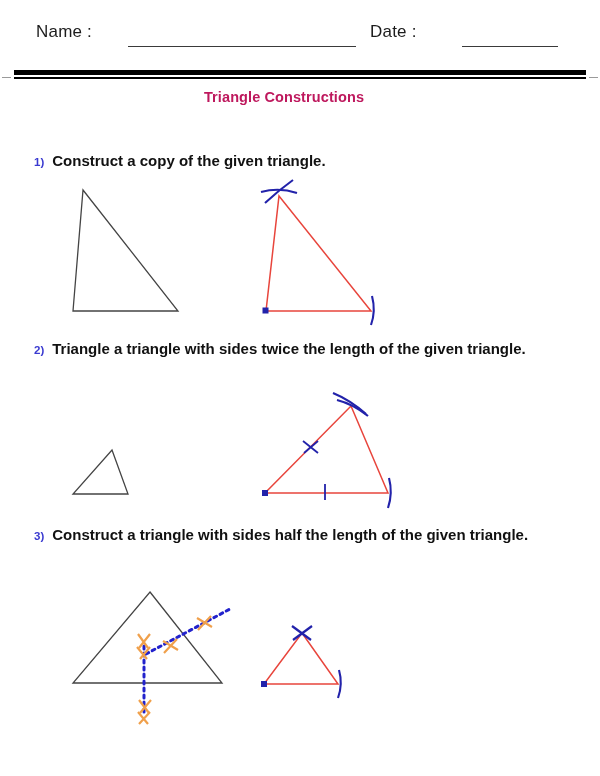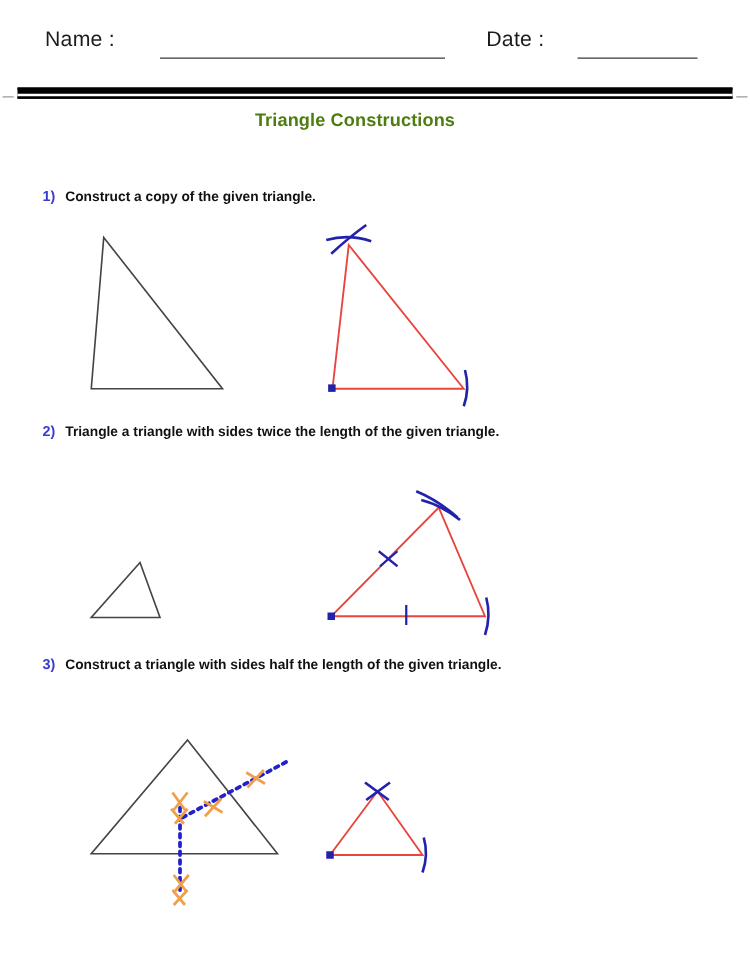--- a/index.html
+++ b/index.html
@@ -29,21 +29,21 @@
     padding-left: 44px;
   }
   .field-label {
     position: absolute;
     font-size: 17px;
     color: #1c1c1c;
     letter-spacing: 0.2px;
     white-space: nowrap;
   }
   .name-label { left: 36px; top: 0px; }
-  .date-label { left: 389px; top: 0px; }
+  .date-label { left: 370px; top: 0px; }
   .field-line {
     position: absolute;
     height: 0;
     border-top: 1.4px solid #3a3a3a;
   }
   .name-line { left: 128px; top: 24px; width: 228px; }
   .date-line { left: 462px; top: 24px; width: 96px; }
 
   .rule {
     position: absolute;
@@ -82,40 +82,40 @@
   }
 
   .worksheet-title {
     position: absolute;
     left: 0;
     top: 89px;
     width: 568px;
     text-align: center;
     font-size: 14.5px;
     font-weight: bold;
-    color: #4d7c0f;
+    color: #be185d;
     letter-spacing: 0.1px;
   }
 
   
   .question {
     position: absolute;
     left: 34px;
     display: flex;
     align-items: baseline;
     white-space: nowrap;
   }
   .q-number {
     font-size: 11.5px;
     font-weight: bold;
     color: #3a3ad0;
     margin-right: 8px;
   }
   .q-text {
-    font-size: 11px;
+    font-size: 15px;
     font-weight: bold;
     color: #111111;
   }
   .q1 { top: 152px; }
   .q2 { top: 340px; }
   .q3 { top: 526px; }
 
   
   .figure {
     position: absolute;

